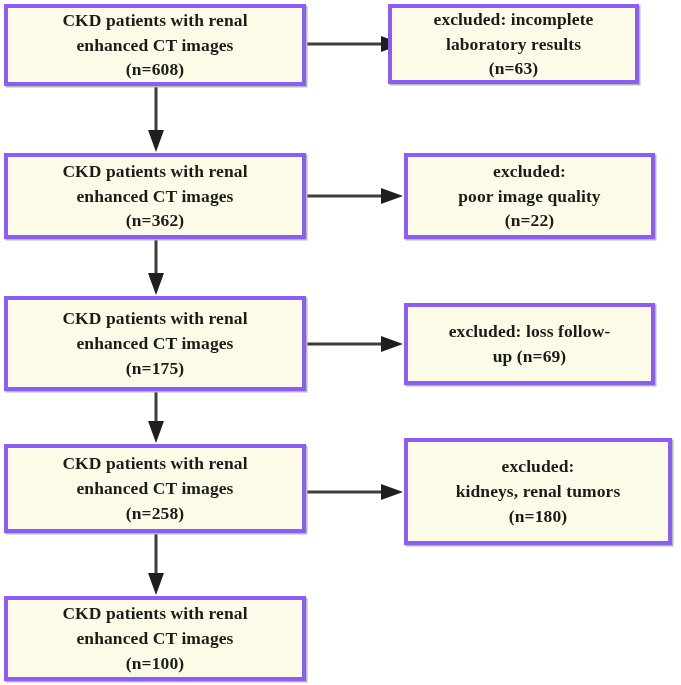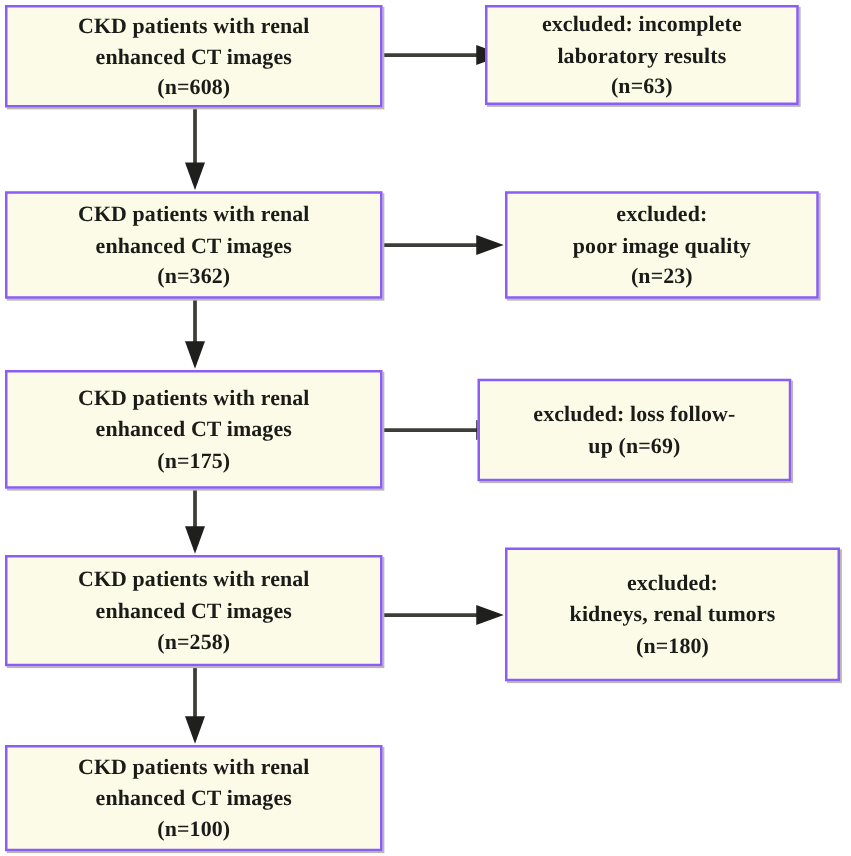--- a/index.html
+++ b/index.html
@@ -17,21 +17,21 @@
   #flowchart {
     position: relative;
     width: 681px;
     height: 685px;
     background: #ffffff;
   }
   .node {
     position: absolute;
     box-sizing: border-box;
     background: #FBFBE8;
-    border: 2px solid #8b5cf6;
+    border: 4px solid #8b5cf6;
     box-shadow: 1.5px 1.5px 0 0 #b9b9b2;
     display: flex;
     flex-direction: column;
     align-items: center;
     justify-content: center;
     text-align: center;
     font-weight: bold;
     font-size: 17.5px;
     line-height: 1.42;
     color: #1b1b18;
@@ -139,24 +139,24 @@
 
   <div class="node" style="left:388px; top:4px; width:251px; height:80px;">
     <span class="line">excluded: incomplete</span>
     <span class="line">laboratory results</span>
     <span class="line">(n=63)</span>
   </div>
 
   <div class="node" style="left:404px; top:153px; width:251px; height:86px;">
     <span class="line">excluded:</span>
     <span class="line">poor image quality</span>
-    <span class="line">(n=23)</span>
+    <span class="line">(n=22)</span>
   </div>
 
-  <div class="node" style="left:382px; top:303px; width:251px; height:82px;">
+  <div class="node" style="left:404px; top:303px; width:251px; height:82px;">
     <span class="line">excluded: loss follow-</span>
     <span class="line">up (n=69)</span>
   </div>
 
   <div class="node" style="left:404px; top:438px; width:268px; height:107px;">
     <span class="line">excluded:</span>
     <span class="line">kidneys, renal tumors</span>
     <span class="line">(n=180)</span>
   </div>
 

